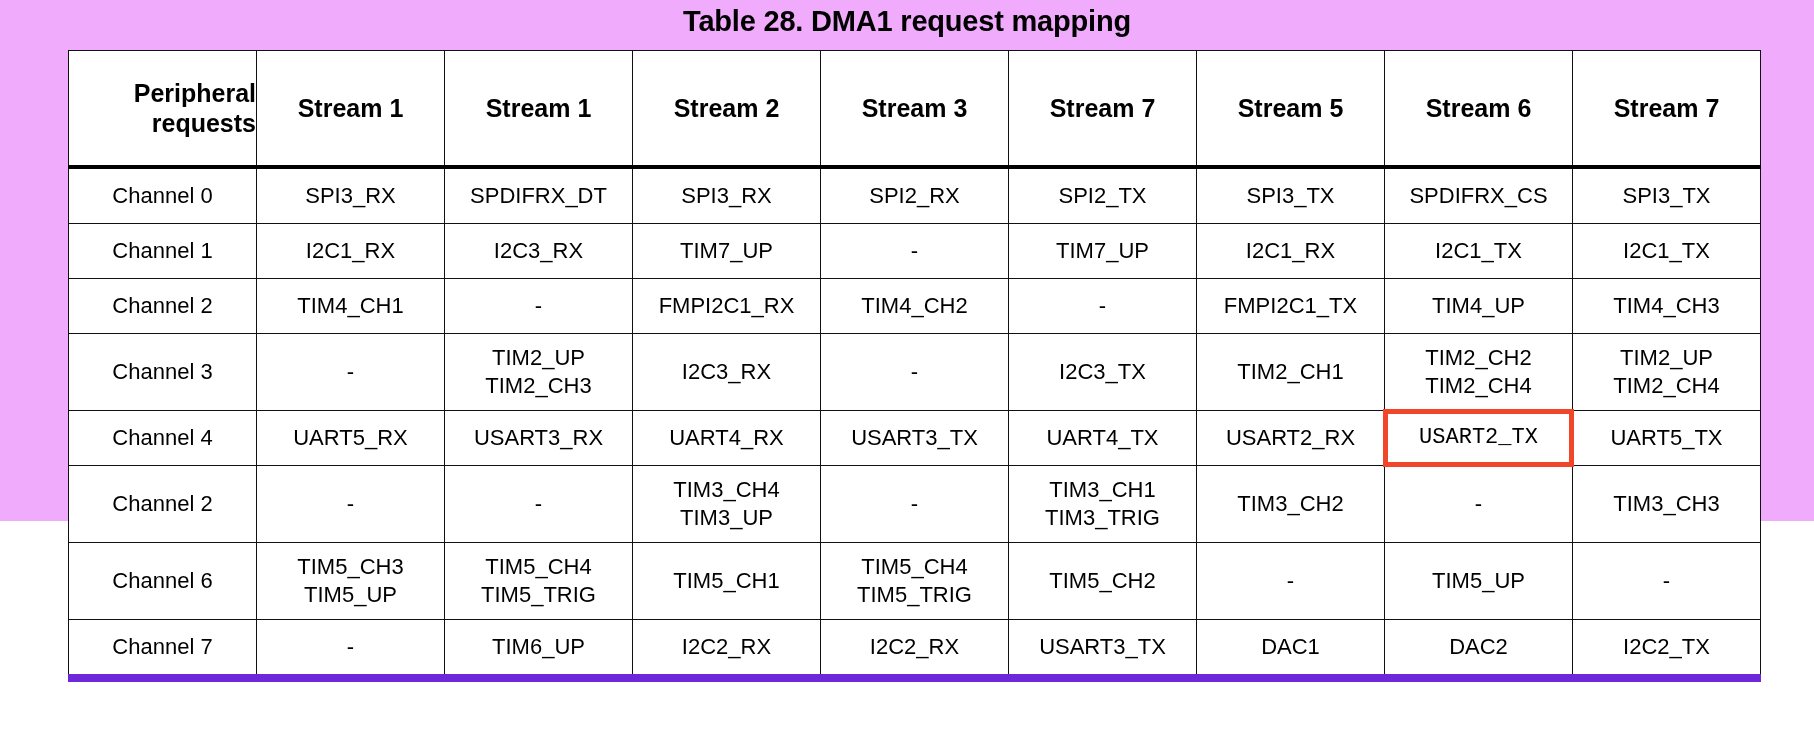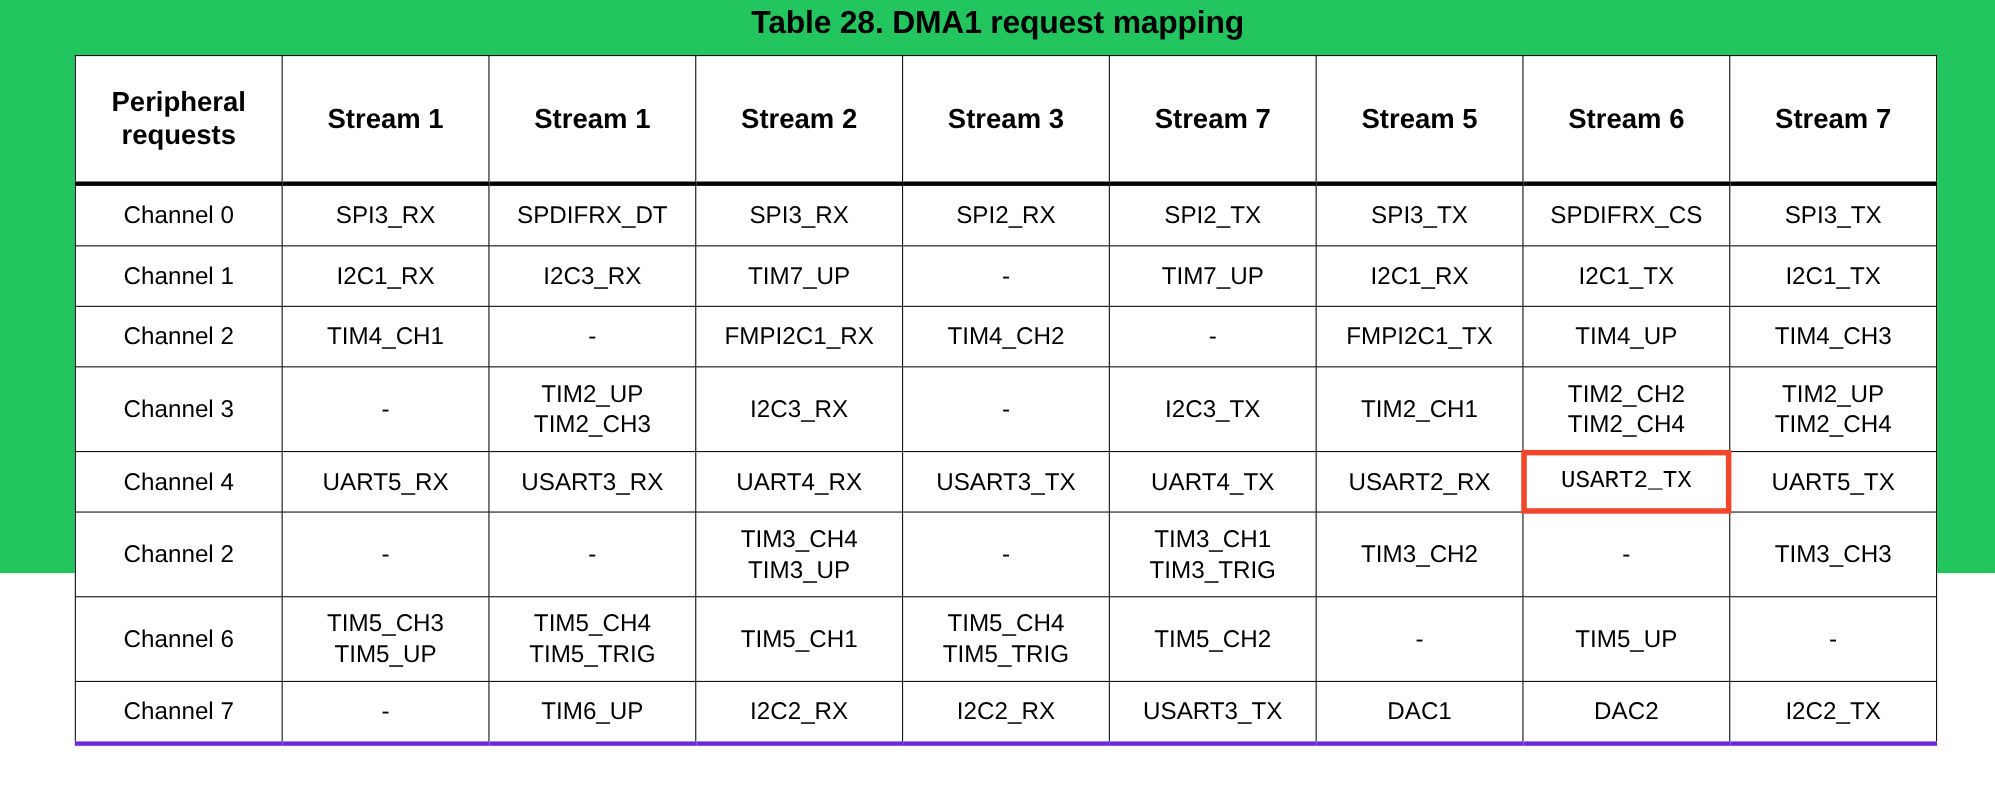--- a/index.html
+++ b/index.html
@@ -11,21 +11,21 @@
     width: 1814px;
     height: 734px;
     font-family: "Liberation Sans", sans-serif;
     color: #000000;
     overflow: hidden;
   }
   .page {
     position: relative;
     width: 1814px;
     height: 521px;
-    background: #22c55e;
+    background: #f0abfc;
   }
   .table-title {
     position: absolute;
     left: 0;
     top: 4px;
     width: 1814px;
     text-align: center;
     font-size: 29px;
     font-weight: bold;
     letter-spacing: -0.2px;
@@ -53,34 +53,34 @@
     background: #ffffff;
   }
   table.dma thead th {
     font-size: 25px;
     font-weight: bold;
     height: 114px;
     line-height: 30px;
     border-bottom: 4px solid #000000;
   }
   table.dma thead th.periph-head {
-    text-align: center;
+    text-align: right;
   }
   table.dma tbody td {
     font-size: 22px;
     font-weight: normal;
     line-height: 28px;
     height: 54px;
     white-space: pre-line;
   }
   table.dma tbody tr.tall td {
     height: 76px;
   }
   table.dma tbody tr:last-child td {
-    border-bottom: 4px solid #6d28d9;
+    border-bottom: 8px solid #6d28d9;
     margin-left: 36px;
   }
   td.highlight {
     position: relative;
     font-family: Liberation Mono, monospace;
   }
   td.highlight .hl-box {
     position: absolute;
     left: -2px;
     top: -2px;

